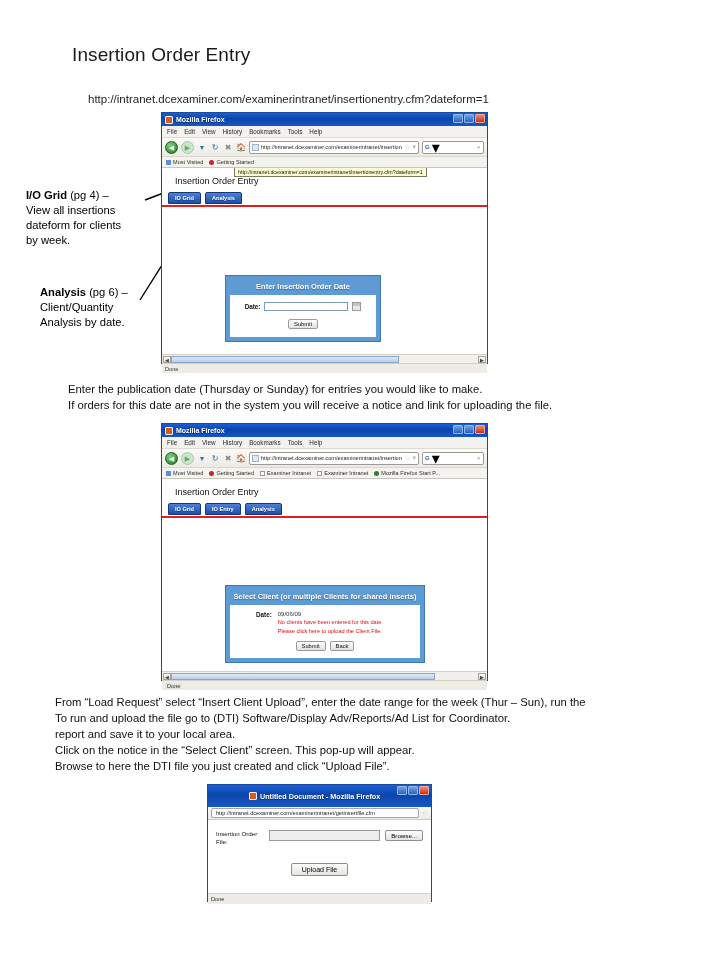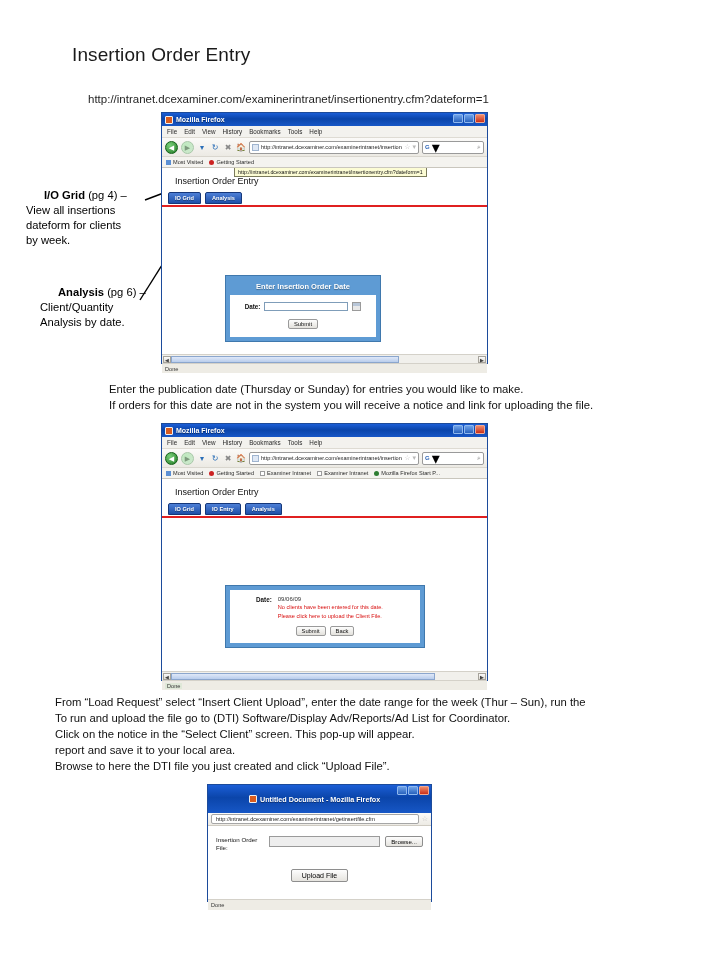--- a/index.html
+++ b/index.html
@@ -25,21 +25,21 @@
   }
 
   .para {
     position:absolute;
     font-size:11.3px; line-height:16px; color:#111;
   }
   .para div { white-space:nowrap; }
 
   
   .annot { position:absolute; font-size:11.2px; line-height:15px; color:#000; }
-  .annot b { font-weight:bold;margin-left:18px; }
+  .annot b { font-weight:bold; }
   .annot-arrows { position:absolute; left:0; top:0; width:720px; height:960px; pointer-events:none; }
 
   
   .win {
     position:absolute;
     background:#ffffff;
     border:1px solid #1c4b9b;
     box-shadow:0 0 0 1px #4477c4 inset;
   }
   .titlebar {
@@ -163,21 +163,21 @@
   .scrollbar .arrow { width:8px;height:7px;background:linear-gradient(180deg,#fbfbfb,#dedbd3);border:1px solid #a6a39b; font-size:5px; line-height:6px; text-align:center; color:#444; flex:none;}
   .scrollbar .thumb { height:7px; background:linear-gradient(180deg,#dfe8f8,#b9cdec); border:1px solid #8ba6cd; flex:none; }
   .scrollbar .track { flex:1 1 auto; }
   .statusbar {
     height:10px; background:#eeece5; border-top:1px solid #d4d1c9;
     display:flex; align-items:center; padding-left:3px;
   }
   .statusbar span { font-size:5.6px; color:#333; }
 
   
-  .popup .titlebar { height:28px;padding-left:40px; }
+  .popup .titlebar { height:22px;padding-left:40px; }
   .popup .pop-urlbar {
     height:13px; background:linear-gradient(180deg,#fbfaf8,#edebe5);
     border-bottom:1px solid #cfcbc2;
     display:flex; align-items:center; padding:0 3px; gap:3px;
   }
   .pop-url-field {
     flex:1 1 auto; height:10px; background:#fff; border:1px solid #a6a6a6;
     border-radius:2px; display:flex; align-items:center; gap:2px; padding:0 2px; min-width:0;
   }
   .pop-url-field .u { font-size:5.6px; color:#222; white-space:nowrap; overflow:hidden; }
@@ -310,21 +310,21 @@
     <span class="arrow">◀</span>
     <span class="thumb" style="width:228px;"></span>
     <span class="track"></span>
     <span class="arrow">▶</span>
   </div>
   <div class="statusbar">
     <span>Done</span>
   </div>
 </div>
 
-<div class="para" style="left:68px; top:381px; width:600px;margin-left:41px;">
+<div class="para" style="left:68px; top:381px; width:600px;">
   <div>Enter the publication date (Thursday or Sunday)  for entries you would like to make.</div>
   <div>If orders for this date are not in the system you will receive a notice and link for uploading the file.</div>
 </div>
 
 <div class="win" style="left:161px; top:423px; width:327px; height:258px;">
 
   <div class="titlebar">
     <span class="tb-ico"></span>
     <span class="tb-txt">Mozilla Firefox</span>
     <span class="tb-btns">
@@ -391,20 +391,21 @@
     <div class="page-head">Insertion Order Entry</div>
 
     <div class="tabrow">
       <div class="tab">IO Grid</div>
       <div class="tab">IO Entry</div>
       <div class="tab">Analysis</div>
     </div>
     <div class="redline"></div>
 
     <div class="bluebox" style="position:absolute; left:63px; top:106px; width:200px;">
+      <div class="bluebox-title">Select Client (or multiple Clients for shared inserts)</div>
       <div class="bluebox-inner" style="padding:6px 8px 7px;">
         <div style="display:flex; gap:6px; align-items:flex-start;">
           <span class="fld-label" style="padding-left:18px;">Date:</span>
           <span style="display:flex;flex-direction:column;gap:1px;">
             <span class="datevalue">09/06/09</span>
             <span class="redmsg">No clients have been entered for this date.</span>
             <span class="redmsg">Please click here to upload the Client File.</span>
           </span>
         </div>
         <div class="btnrow" style="margin-top:6px;">
@@ -422,22 +423,22 @@
     <span class="arrow">▶</span>
   </div>
   <div class="statusbar">
     <span style="background:#dfe8d8;padding:0 2px;">Done</span>
   </div>
 </div>
 
 <div class="para" style="left:55px; top:694px; width:640px;">
   <div>From “Load Request” select “Insert Client Upload”, enter the date range for the week (Thur – Sun), run the</div>
   <div>To run and upload the file go to (DTI) Software/Display Adv/Reports/Ad List for Coordinator.</div>
+  <div>report and save it to your local area.</div>
   <div>Click on the notice in the “Select Client” screen. This pop-up will appear.</div>
-  <div>report and save it to your local area.</div>
   <div>Browse to here the DTI file you just created and click “Upload File”.</div>
 </div>
 
 <div class="win popup" style="left:207px; top:784px; width:225px; height:118px;">
   <div class="titlebar">
     <span class="tb-ico"></span>
     <span class="tb-txt" style="font-size:7.2px;">Untitled Document - Mozilla Firefox</span>
     <span class="tb-btns">
       <i></i>
       <i></i>

